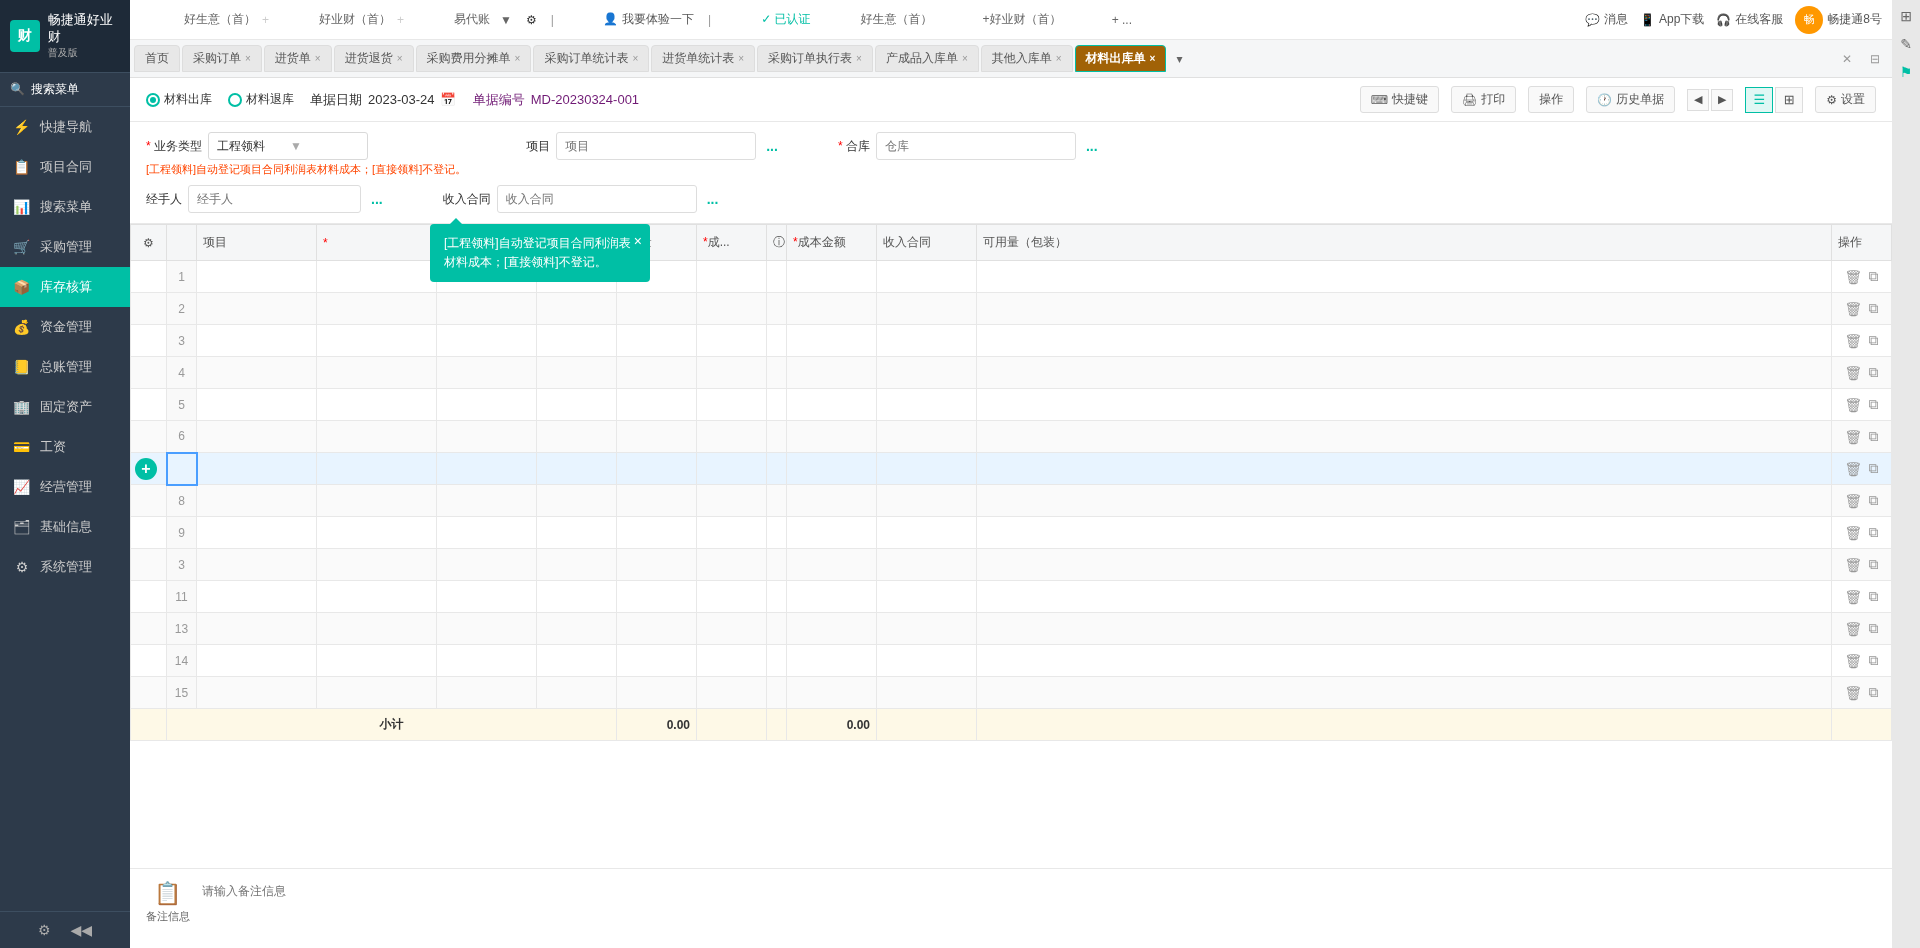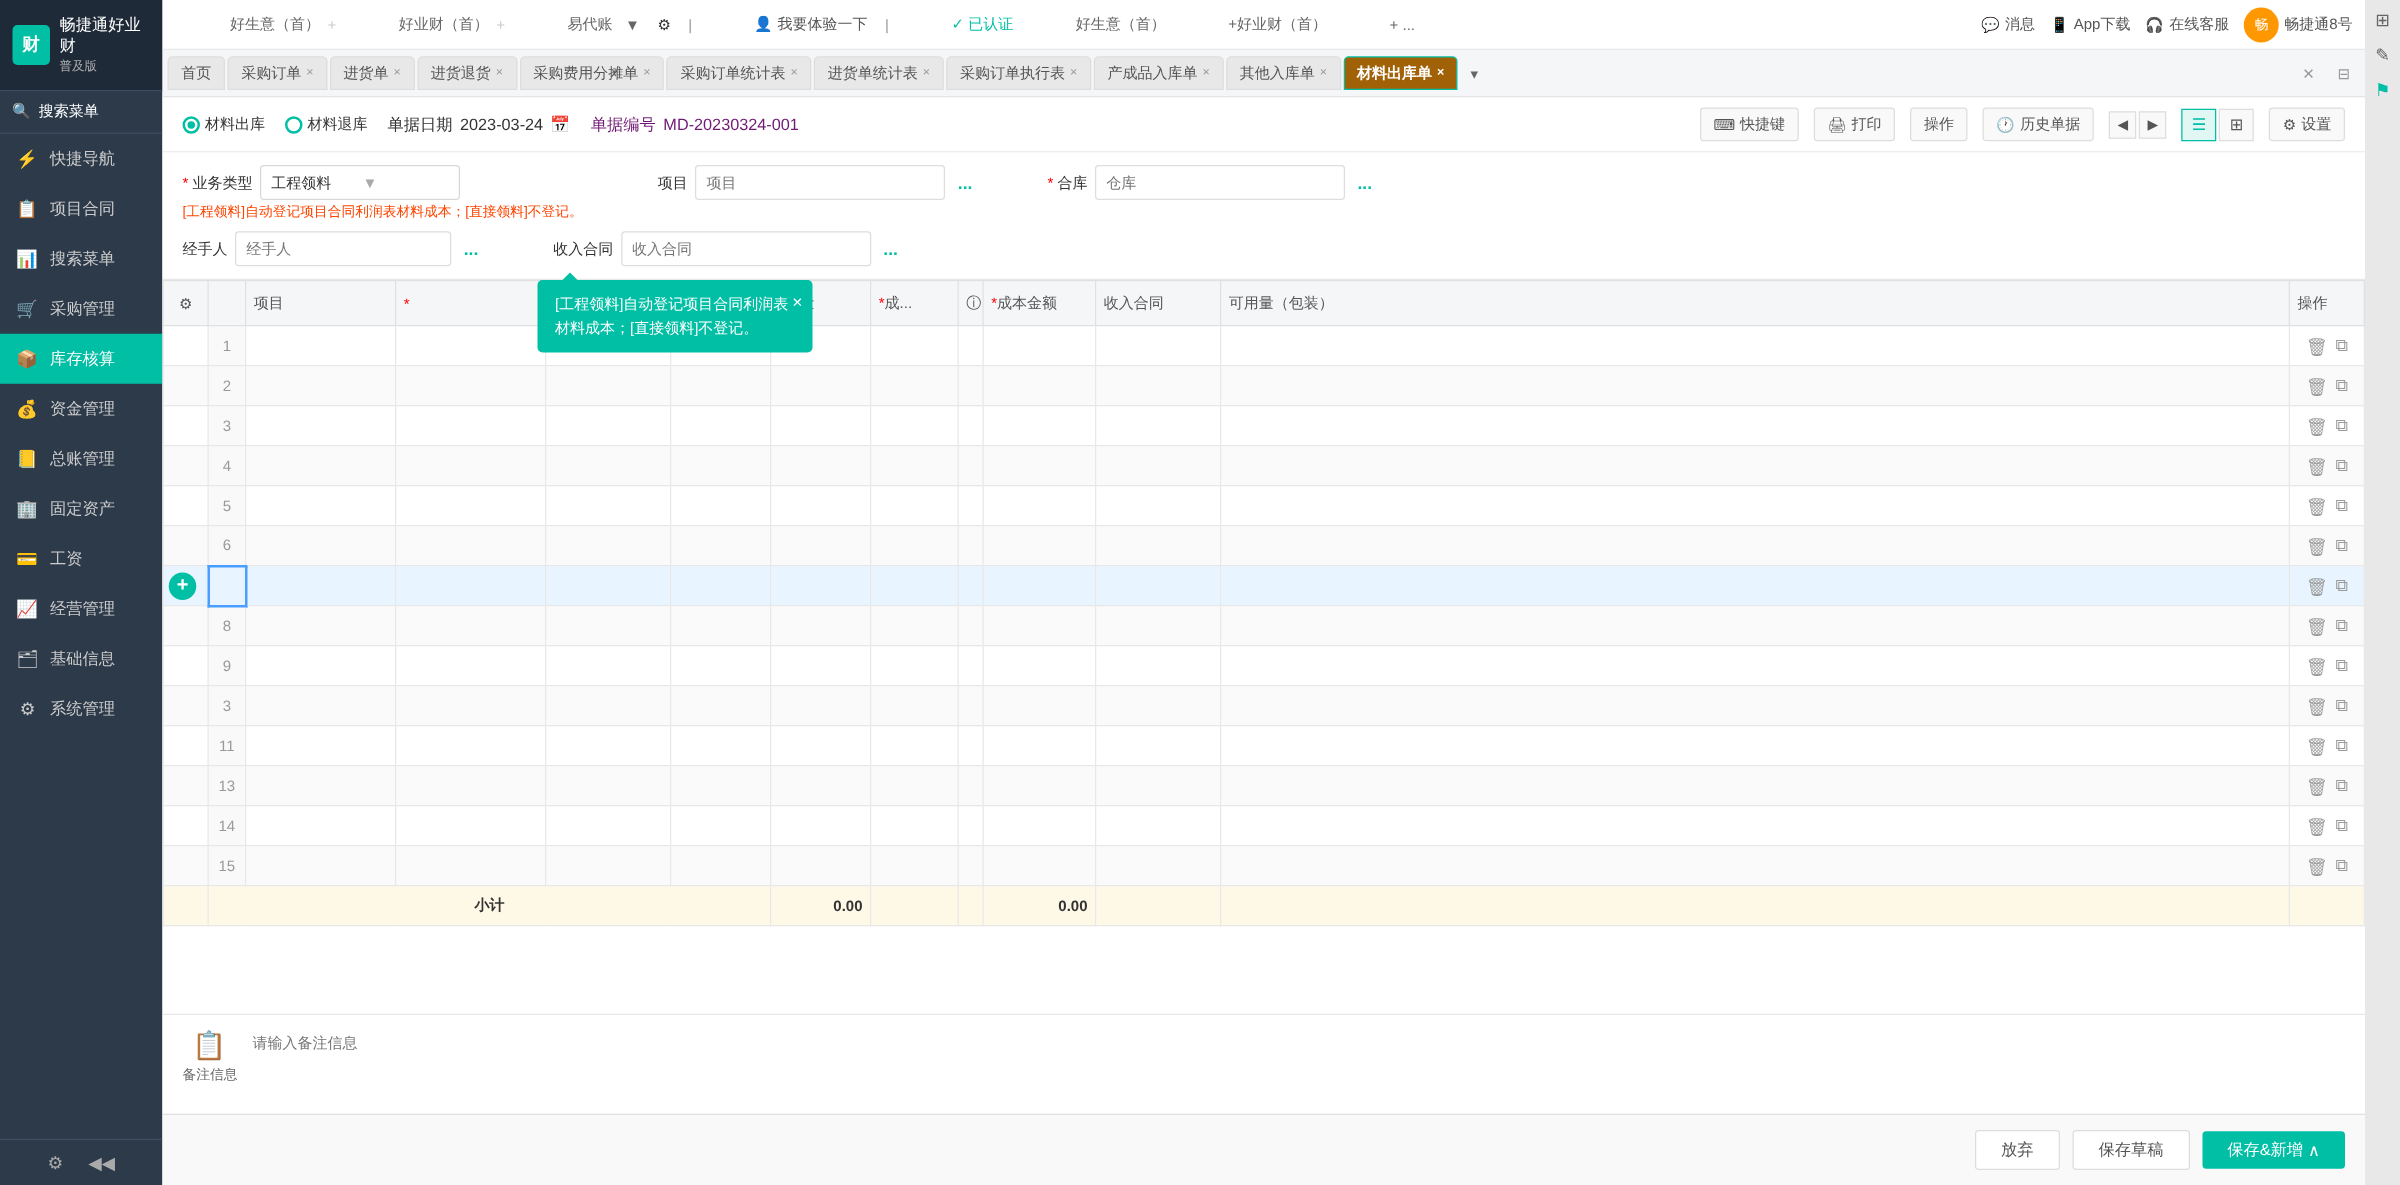--- a/index.html
+++ b/index.html
@@ -739,28 +739,20 @@
       </div>
 
       <div class="notes-area">
         <div class="notes-icon">
           <span>📋</span>
           <span class="notes-label">备注信息</span>
         </div>
         <textarea class="notes-input" rows="3" placeholder="请输入备注信息" style=""></textarea>
       </div>
 
-      <div class="page-footer">
-        <button class="btn-discard">放弃</button>
-        <button class="btn-draft">保存草稿</button>
-        <button class="btn-save-new">
-          <span>保存&amp;新增</span>
-          <span>∧</span>
-        </button>
-      </div>
     </div>
   </div>
 
   <div class="right-sidebar">
     <div class="right-icon">⊞</div>
     <div class="right-icon">✎</div>
     <div class="right-icon" style="color:#00bfa5;">⚑</div>
   </div>
 </div>
 

